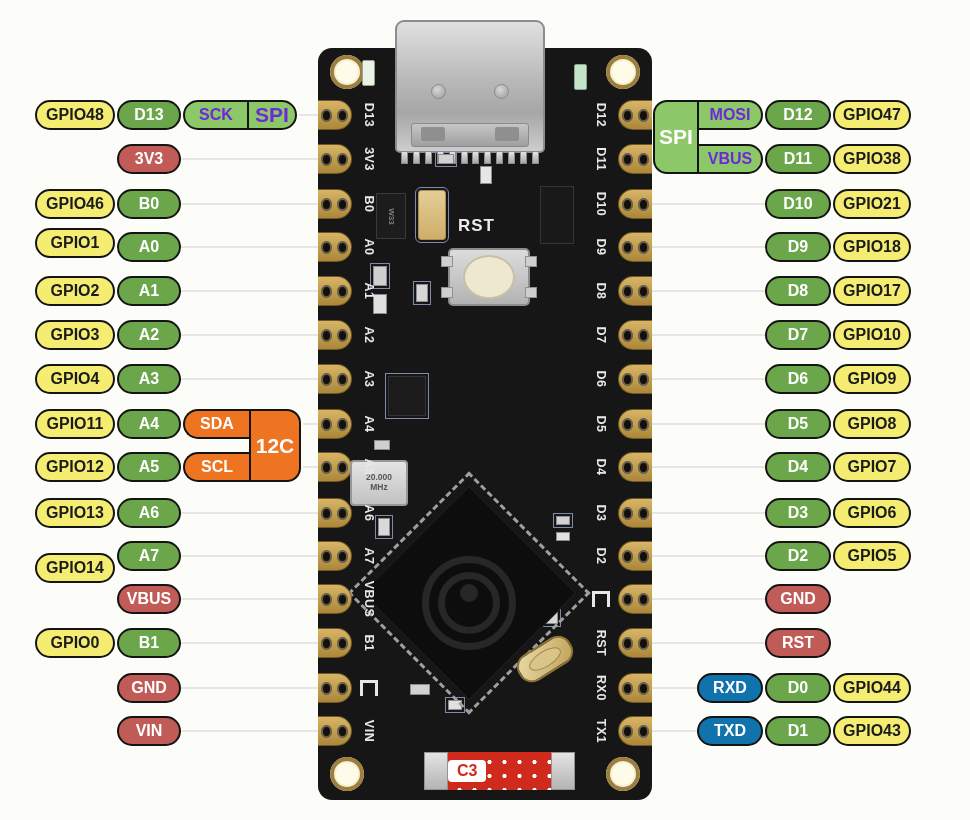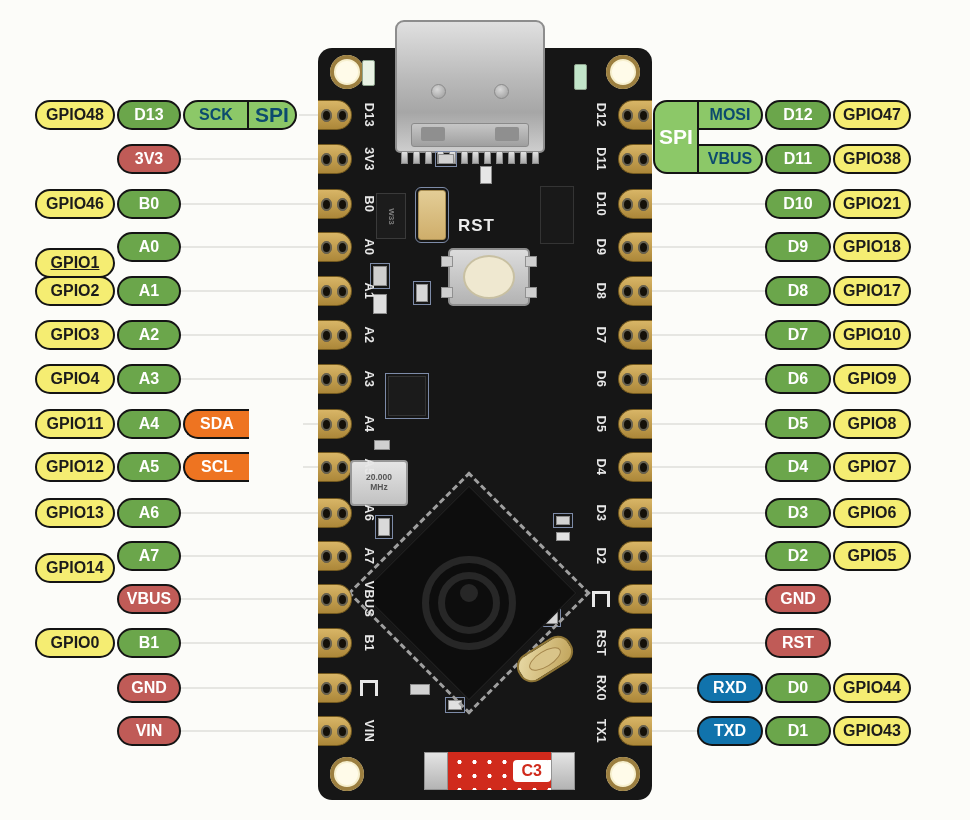--- a/index.html
+++ b/index.html
@@ -4,21 +4,21 @@
 <style>
   html,body{margin:0;padding:0;background:#fcfcf9;}
   #stage{position:relative;width:970px;height:820px;background:#fcfcf9;overflow:hidden;
          font-family:"Liberation Sans",sans-serif;}
   .wire{position:absolute;height:2px;background:#e6e6e2;z-index:1;}
   .pill{position:absolute;height:30px;border:2px solid #141414;border-radius:16px;
         display:flex;align-items:center;justify-content:center;font-weight:700;
         font-size:16px;box-sizing:border-box;z-index:3;white-space:nowrap;}
   .yellow{background:#f5ed72;color:#1b1b1b;}
   .green{background:#6ba64b;color:#fff;}
-  .lgreen{background:#8cc868;color:#0c4a6e;}
+  .lgreen{background:#8cc868;color:#6d28d9;}
   .red{background:#c05b57;color:#fff;}
   .orange{background:#ee7421;color:#fff;}
   .blue{background:#1173ac;color:#fff;}
   .fn-left{border-radius:16px 0 0 16px;border-right:none;}
   .fn-right{border-radius:0 16px 16px 0;border-left:none;}
   .bus-block{position:absolute;border:2px solid #141414;display:flex;align-items:center;
         justify-content:center;font-weight:600;color:#fff;font-size:21px;
         box-sizing:border-box;z-index:3;}
   .combo{padding:0;}
   .combo .seg{display:flex;align-items:center;justify-content:center;height:100%;}
@@ -86,21 +86,21 @@
        background:#272727;border-radius:50%;}
   #osc{position:absolute;left:197px;top:596px;width:60px;height:30px;transform:rotate(-32deg);
        background:linear-gradient(135deg,#e9dba8,#c0a258);border:2px solid #8c7334;
        border-radius:14px;box-sizing:border-box;z-index:3;}
   #osc::after{content:'';position:absolute;inset:5px 10px;border-radius:50%;background:#d9c489;
        border:1px solid #a3844a;}
   #c3{position:absolute;left:106px;top:704px;width:151px;height:38px;display:flex;z-index:3;}
   #c3 .cap{width:24px;background:linear-gradient(180deg,#e4e4e4,#b4b4b4);border:1px solid #939393;
        box-sizing:border-box;}
   #c3 .body{flex:1;background:#d02a1c;position:relative;display:flex;align-items:center;
-       justify-content:flex-end;
+       justify-content:flex-start;
        background-image:radial-gradient(circle,#ffffff 1.8px,transparent 2.4px);
        background-size:15px 14px;background-position:4px 3px;}
   #c3 .tag{background:#fff;border-radius:4px;padding:2px 9px;color:#d02a1c;font-weight:900;
        font-size:16px;z-index:1;}
   .led{position:absolute;border:1px solid #8fa58f;border-radius:2px;}
   .passive{position:absolute;box-sizing:border-box;border:1px solid #8c8c8c;}
 </style>
 </head>
 <body>
 
@@ -408,21 +408,21 @@
       <div class="seg" style="width: 62px;">SCK</div>
       <div class="divider"></div>
       <div class="seg" style="flex: 1 1 0%; font-size: 21px; font-weight: 600;">SPI</div>
     </div>
     <div class="wire" style="left: 299px; top: 114px; width: 19px;"></div>
     <div class="pill red" style="left: 117px; top: 144px; width: 64px;">3V3</div>
     <div class="wire" style="left: 181px; top: 158px; width: 137px;"></div>
     <div class="pill yellow" style="left: 35px; top: 189px; width: 80px;">GPIO46</div>
     <div class="pill green" style="left: 117px; top: 189px; width: 64px;">B0</div>
     <div class="wire" style="left: 181px; top: 203px; width: 137px;"></div>
-    <div class="pill yellow" style="left: 35px; top: 248px; width: 80px; text-decoration: underline;">GPIO1</div>
+    <div class="pill yellow" style="left: 35px; top: 228px; width: 80px;">GPIO1</div>
     <div class="pill green" style="left: 117px; top: 232px; width: 64px;">A0</div>
     <div class="wire" style="left: 181px; top: 246px; width: 137px;"></div>
     <div class="pill yellow" style="left: 35px; top: 276px; width: 80px;">GPIO2</div>
     <div class="pill green" style="left: 117px; top: 276px; width: 64px;">A1</div>
     <div class="wire" style="left: 181px; top: 290px; width: 137px;"></div>
     <div class="pill yellow" style="left: 35px; top: 320px; width: 80px;">GPIO3</div>
     <div class="pill green" style="left: 117px; top: 320px; width: 64px;">A2</div>
     <div class="wire" style="left: 181px; top: 334px; width: 137px;"></div>
     <div class="pill yellow" style="left: 35px; top: 364px; width: 80px;">GPIO4</div>
     <div class="pill green" style="left: 117px; top: 364px; width: 64px;">A3</div>
@@ -443,20 +443,21 @@
     <div class="wire" style="left: 181px; top: 555px; width: 137px;"></div>
     <div class="pill red" style="left: 117px; top: 584px; width: 64px;">VBUS</div>
     <div class="wire" style="left: 181px; top: 598px; width: 137px;"></div>
     <div class="pill yellow" style="left: 35px; top: 628px; width: 80px;">GPIO0</div>
     <div class="pill green" style="left: 117px; top: 628px; width: 64px;">B1</div>
     <div class="wire" style="left: 181px; top: 642px; width: 137px;"></div>
     <div class="pill red" style="left: 117px; top: 673px; width: 64px;">GND</div>
     <div class="wire" style="left: 181px; top: 687px; width: 137px;"></div>
     <div class="pill red" style="left: 117px; top: 716px; width: 64px;">VIN</div>
     <div class="wire" style="left: 181px; top: 730px; width: 137px;"></div>
+    <div class="bus-block orange" style="left: 249px; top: 409px; width: 52px; height: 73px; border-radius: 0px 14px 14px 0px; font-weight: 700;">12C</div>
     <div class="pill green" style="left: 765px; top: 100px; width: 66px;">D12</div>
     <div class="pill yellow" style="left: 833px; top: 100px; width: 78px;">GPIO47</div>
     <div class="pill lgreen fn-right" style="left: 699px; top: 100px; width: 64px;">MOSI</div>
     <div class="pill green" style="left: 765px; top: 144px; width: 66px;">D11</div>
     <div class="pill yellow" style="left: 833px; top: 144px; width: 78px;">GPIO38</div>
     <div class="pill lgreen fn-right" style="left: 699px; top: 144px; width: 64px;">VBUS</div>
     <div class="pill green" style="left: 765px; top: 189px; width: 66px;">D10</div>
     <div class="pill yellow" style="left: 833px; top: 189px; width: 78px;">GPIO21</div>
     <div class="wire" style="left: 652px; top: 203px; width: 113px;"></div>
     <div class="pill green" style="left: 765px; top: 232px; width: 66px;">D9</div>

